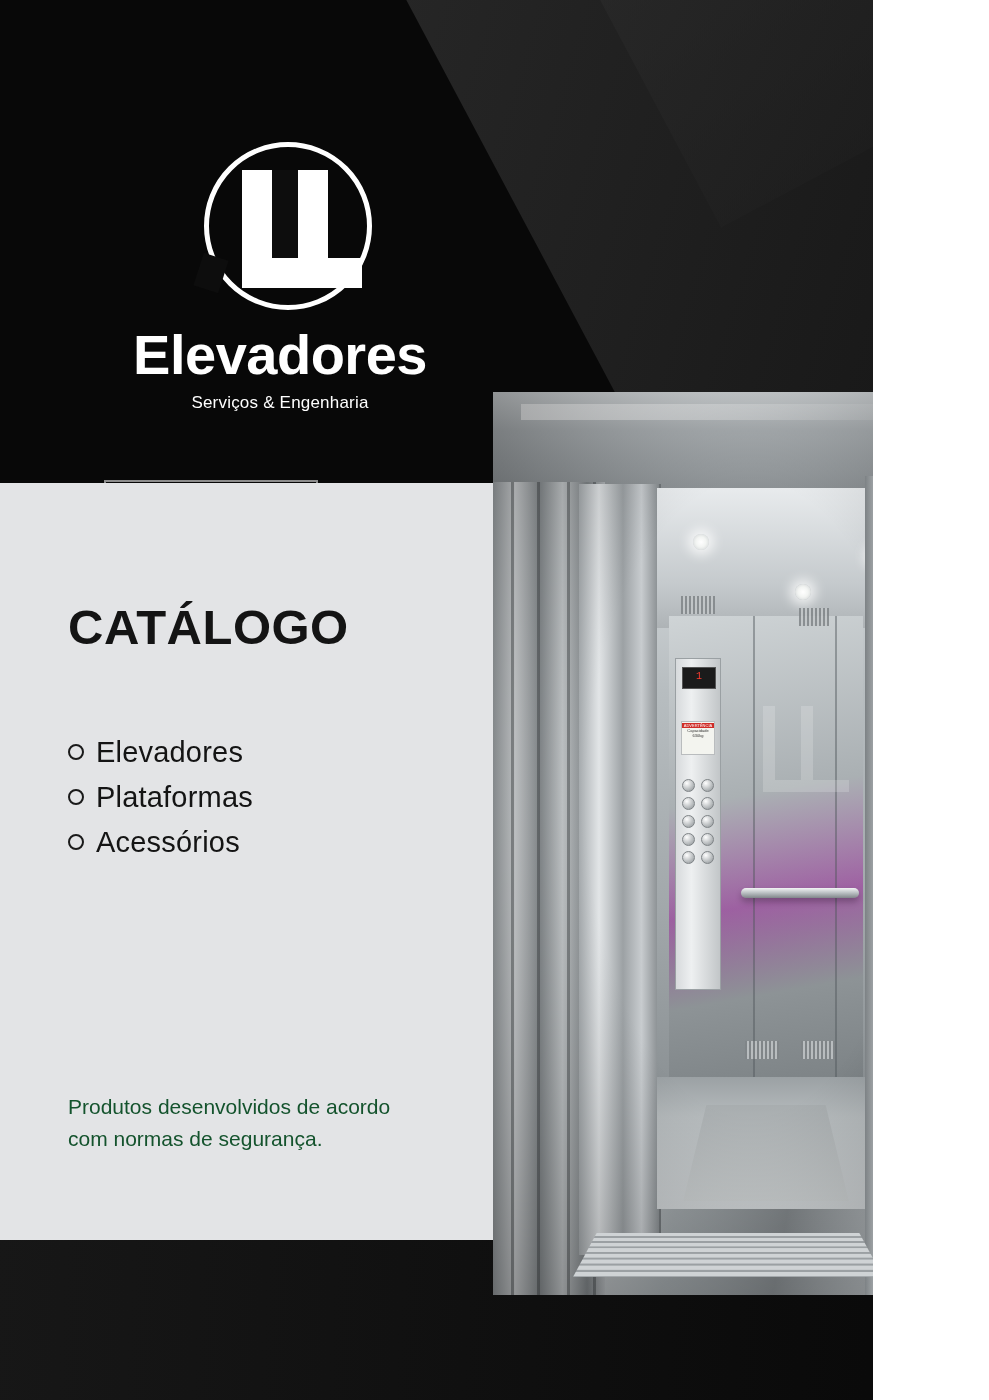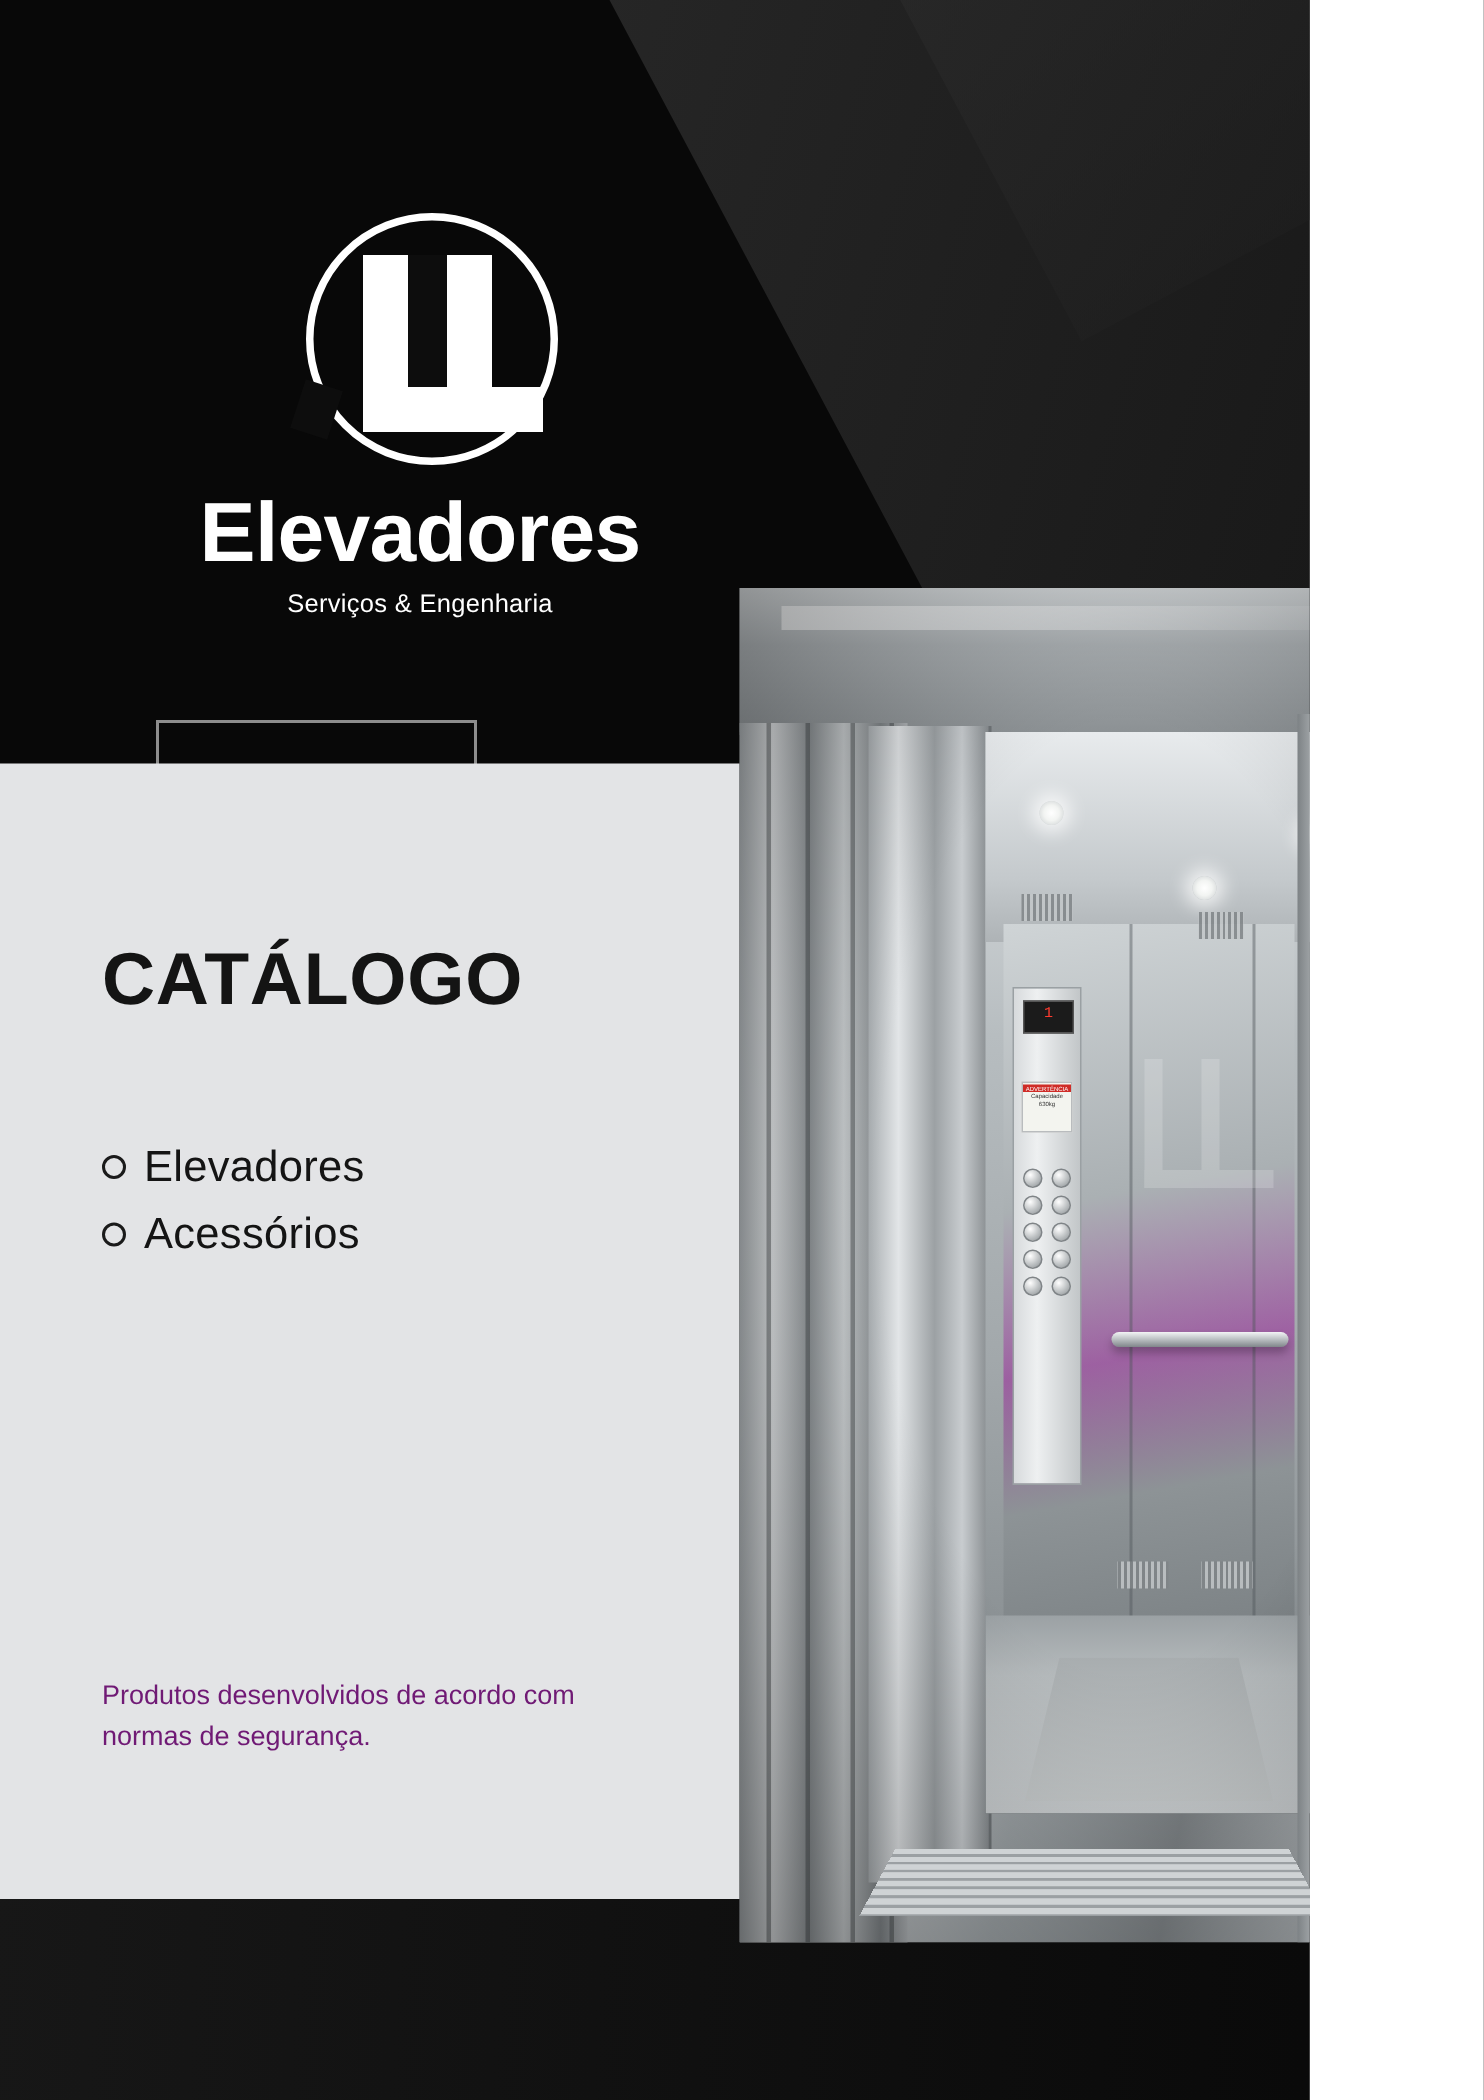--- a/index.html
+++ b/index.html
@@ -157,21 +157,21 @@
     height: 86px;
     border: 2px solid #8d8d8d;
     box-sizing: border-box;
     z-index: 2;
   }
 
   
   .panel {
     position: absolute;
     left: 0;
-    top: 509px;
+    top: 483px;
     width: 580px;
     height: 757px;
     background: #e3e4e6;
     z-index: 3;
   }
   .panel-inner {
     position: absolute;
     left: 68px;
     top: 118px;
     width: 460px;
@@ -212,23 +212,23 @@
     font-size: 29px;
     color: #141414;
     font-weight: 400;
     letter-spacing: 0.2px;
   }
   .panel-note {
     position: absolute;
     left: 68px;
     top: 608px;
     width: 330px;
-    font-size: 18px;
+    font-size: 21px;
     line-height: 1.5;
-    color: #701a75;
+    color: #14532d;
   }
 
   
   .photo {
     position: absolute;
     left: 493px;
     top: 392px;
     width: 468px;
     height: 903px;
     overflow: hidden;
@@ -500,20 +500,24 @@
     <div class="panel-inner">
       <h1 class="cat-title">CATÁLOGO</h1>
 
       <div class="bullets">
         <div class="bullet-row">
           <span class="bullet-dot"></span>
           <span class="bullet-label">Elevadores</span>
         </div>
         <div class="bullet-row">
           <span class="bullet-dot"></span>
+          <span class="bullet-label">Plataformas</span>
+        </div>
+        <div class="bullet-row">
+          <span class="bullet-dot"></span>
           <span class="bullet-label">Acessórios</span>
         </div>
       </div>
     </div>
     <div class="panel-note">Produtos desenvolvidos de acordo com normas de segurança.</div>
   </div>
 
   <div class="photo">
     <div class="photo-inner">
       <div class="frame-outer"></div>

